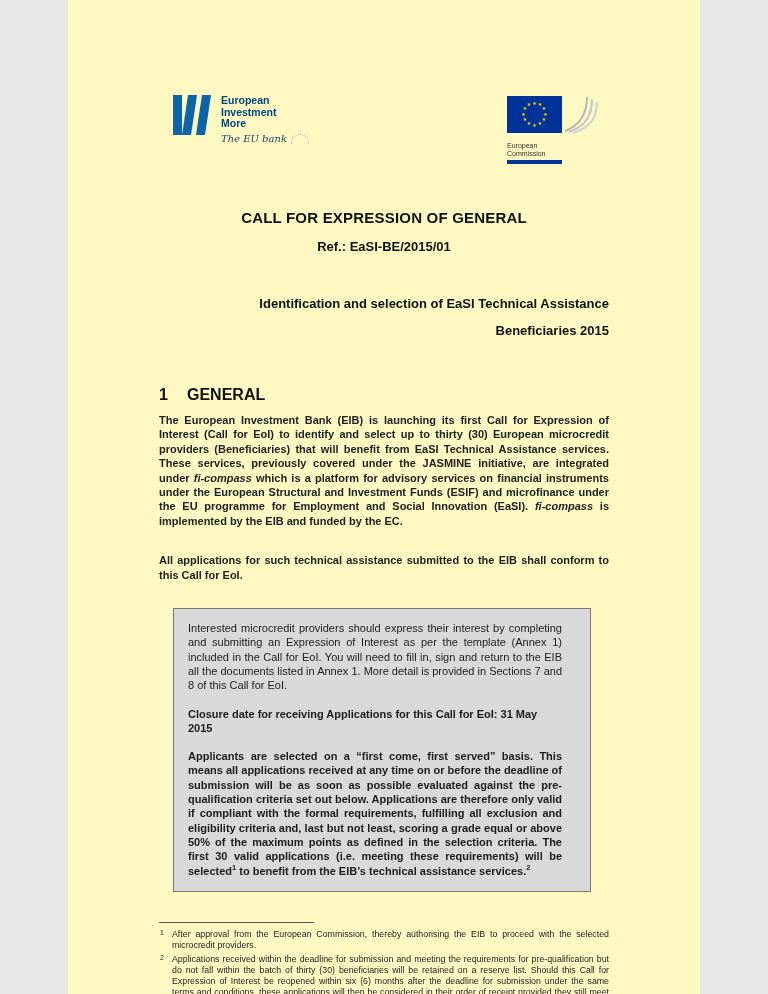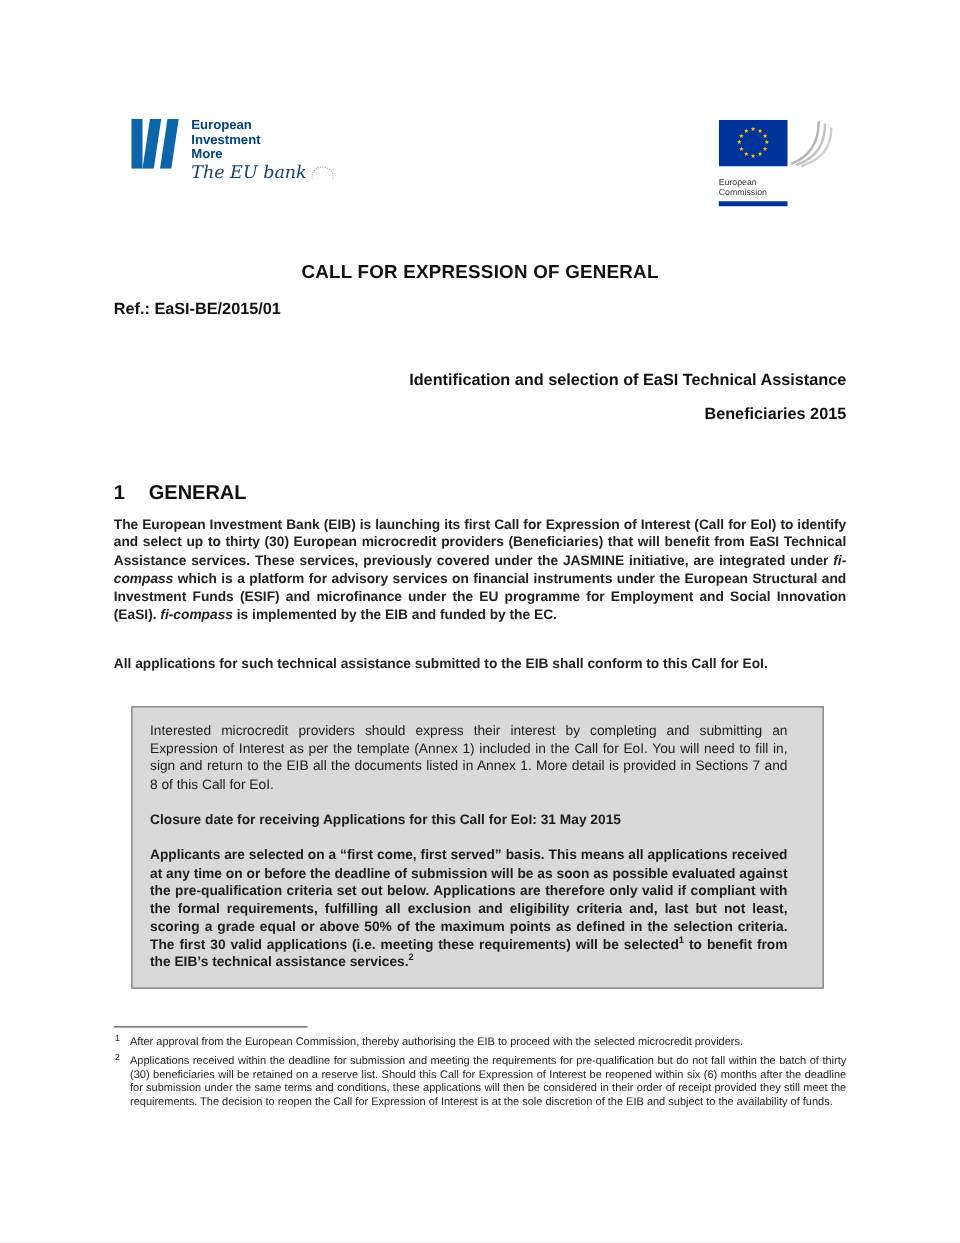--- a/index.html
+++ b/index.html
@@ -1,41 +1,41 @@
 <!DOCTYPE html>
 <html><head>
 <meta charset="utf-8">
 <style>
   * { margin:0; padding:0; box-sizing:border-box; }
   html,body { background:#e8e8e8; }
   .page {
     position:relative;
-    width:768px; height:994px;
+    width:632px; height:994px;
     margin:0 auto;
-    background:#ffffff;
+    background:#fef9c3;
     font-family:"Liberation Sans", sans-serif;
     color:#1c1c1c;
     overflow:hidden;
   }
   .content { padding:95px 91px 0 91px; }
 
   
   .header-row { display:flex; justify-content:space-between; align-items:flex-start; padding:0 10px 0 14px; height:72px; }
   .eib-logo { display:flex; align-items:flex-start; gap:8px; }
   .eib-mark svg { display:block; }
   .eib-text { font-size:10.5px; font-weight:bold; color:#00447c; line-height:11.5px; }
-  .eib-tagline { margin-top:3px; font-family:"DejaVu Serif", serif; font-style:italic; font-weight:normal; font-size:14px; color:#15406b; white-space:nowrap; }
+  .eib-tagline { margin-top:3px; font-family:"DejaVu Serif", serif; font-style:italic; font-weight:normal; font-size:10px; color:#15406b; white-space:nowrap; }
   .tagline-arc { display:inline-block; width:18px; height:10px; margin-left:4px; border:1.5px dotted #9bb0c4; border-bottom:none; border-radius:9px 9px 0 0; vertical-align:middle; }
   .ec-logo { display:flex; flex-direction:column; align-items:flex-start; }
   .ec-caption { margin-top:3px; font-size:7px; line-height:8px; color:#333; }
   .ec-bar { margin-top:2px; width:55px; height:4px; background:#003399; }
 
   
   .doc-title { margin-top:42px; text-align:center; font-size:15px; font-weight:bold; color:#111; letter-spacing:0.2px; }
-  .doc-ref { margin-top:13px; text-align:left; font-size:13px; font-weight:bold; color:#111; }
+  .doc-ref { margin-top:13px; text-align:center; font-size:13px; font-weight:bold; color:#111; }
   .doc-subtitle { margin-top:36px; text-align:right; font-size:13px; font-weight:bold; color:#111; line-height:27px; }
 
   
   .section-heading { margin-top:42px; font-size:16px; font-weight:bold; color:#111; }
   .section-heading .sec-num { display:inline-block; width:28px; }
   .para { margin-top:9px; font-size:11px; line-height:14.4px; text-align:justify; color:#222;font-weight:bold; }
   .para.second { margin-top:25px; }
   .italic { font-style:italic; }
 
   

